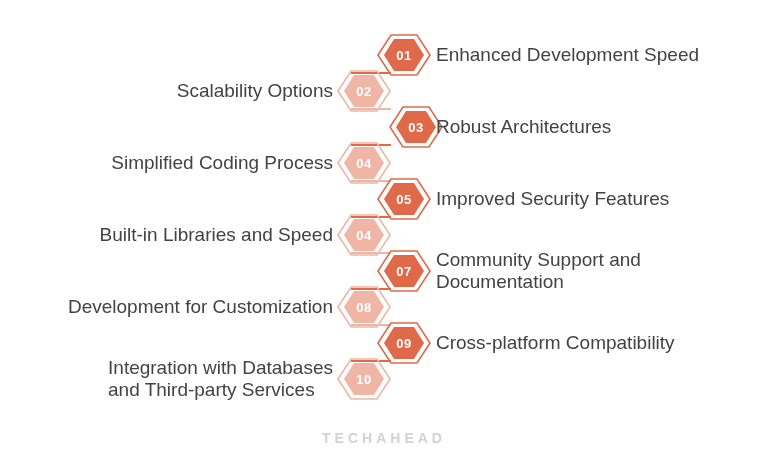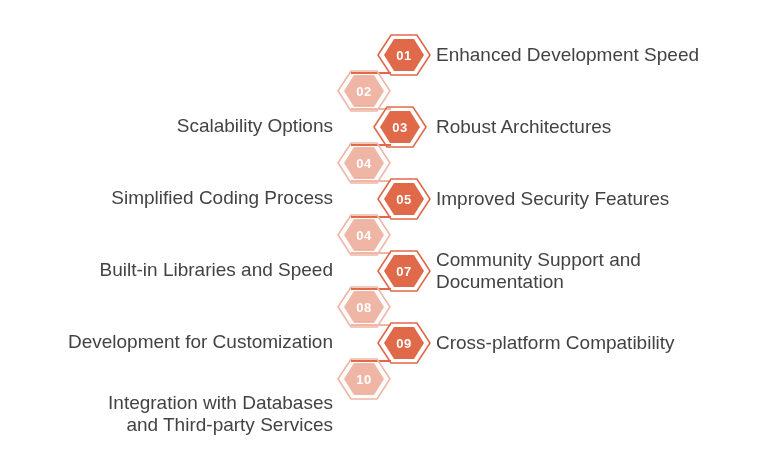--- a/index.html
+++ b/index.html
@@ -34,22 +34,22 @@
   }
   .label {
     position: absolute;
     color: var(--text);
     font-size: 19px;
     line-height: 22px;
     white-space: pre-line;
     transform: translateY(-50%);
   }
   .label.right { left: 436px; }
-  .label.left { right: 435px; text-align: right; margin-top: 35px; }
-  .label.left.align-left { text-align: right; }
+  .label.left { right: 435px; text-align: right; }
+  .label.left.align-left { text-align: left; }
   .connector { position: absolute; left: 351px; width: 40px; height: 2px; }
   .connector.dark { background: var(--dark); }
   .connector.light { background: var(--light); }
   .logo {
     position: absolute; left: 0; right: 0; top: 430px;
     text-align: center;
     color: var(--logo);
     font-size: 14px; font-weight: bold; letter-spacing: 4px;
   }
 </style>
@@ -76,21 +76,21 @@
         <polygon class="hex-outer" points="2,22 15,2 41,2 54,22 41,42 15,42"></polygon>
         <polygon class="hex-inner" points="8,22 18,6 38,6 48,22 38,38 18,38"></polygon>
       </svg>
       <span class="num">02</span>
     </div>
     <div class="label left" style="top:91px">Scalability Options</div>
   </div>
   <div class="connector light" style="top:108px"></div>
 
   <div class="item dark">
-    <div class="hexgroup" style="left:372px;top:105px">
+    <div class="hexgroup" style="left:388px;top:105px">
       <svg width="56" height="44" viewBox="0 0 56 44">
         <polygon class="hex-outer" points="2,22 15,2 41,2 54,22 41,42 15,42"></polygon>
         <polygon class="hex-inner" points="8,22 18,6 38,6 48,22 38,38 18,38"></polygon>
       </svg>
       <span class="num">03</span>
     </div>
     <div class="label right" style="top:127px">Robust Architectures</div>
   </div>
   <div class="connector dark" style="top:144px"></div>
 
@@ -171,14 +171,15 @@
       <svg width="56" height="44" viewBox="0 0 56 44">
         <polygon class="hex-outer" points="2,22 15,2 41,2 54,22 41,42 15,42"></polygon>
         <polygon class="hex-inner" points="8,22 18,6 38,6 48,22 38,38 18,38"></polygon>
       </svg>
       <span class="num">10</span>
     </div>
     <div class="label left align-left" style="top:379px">Integration with Databases
 and Third-party Services</div>
   </div>
 
+  <div class="logo">TECHAHEAD</div>
 
 </div>
 
 </body></html>

